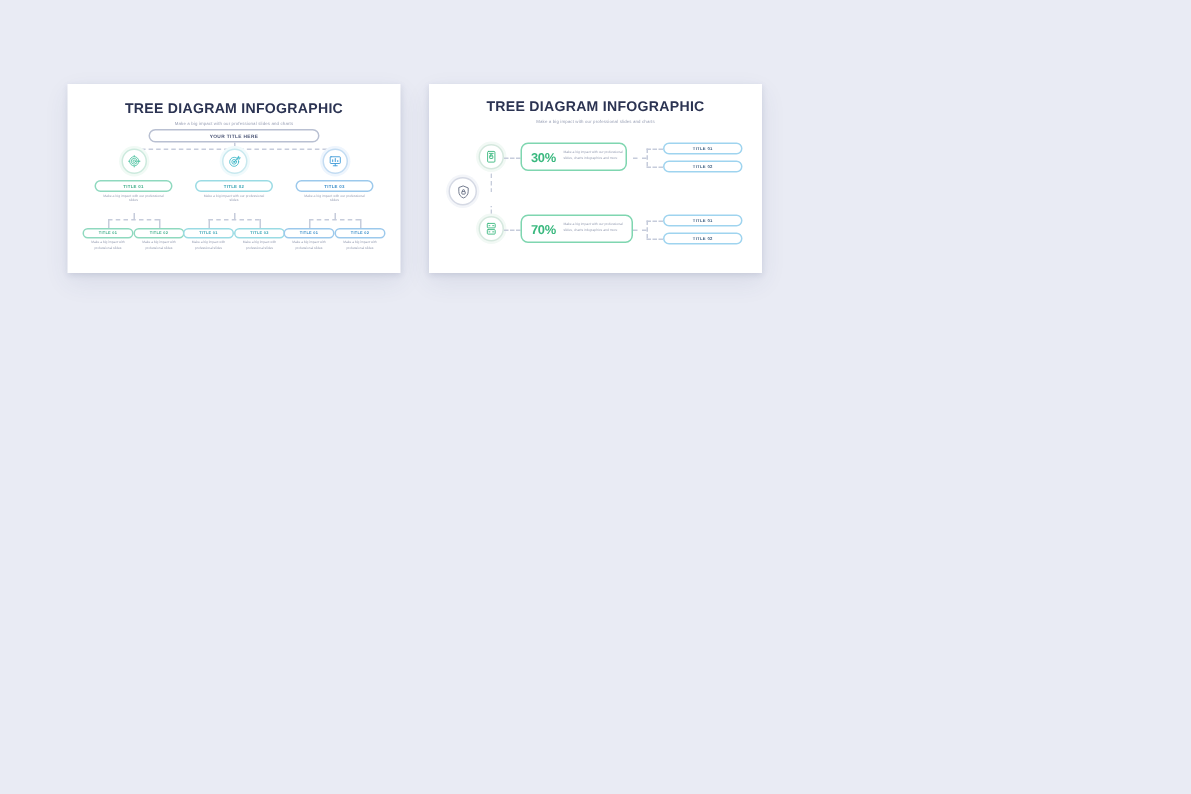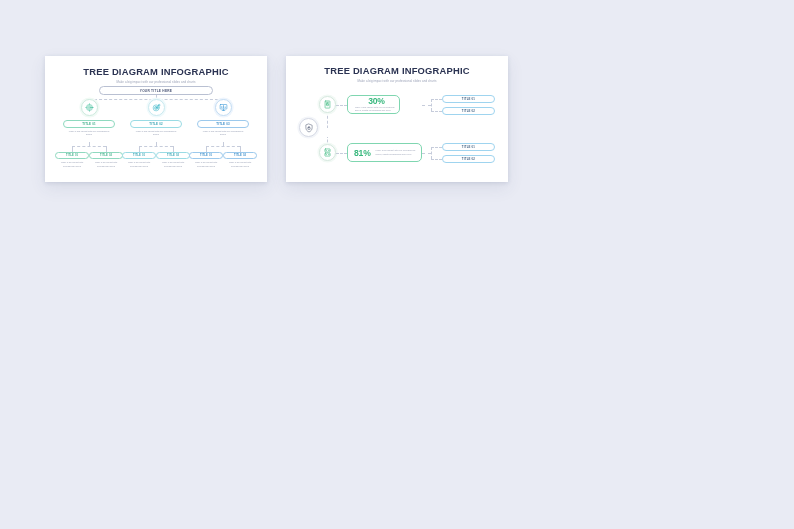--- a/index.html
+++ b/index.html
@@ -144,21 +144,21 @@
 
   .s2-stat-box {
     position: absolute;
     border: 0.8px solid #7fd6b0;
     border-radius: 5px;
     background: #ffffff;
     display: flex;
     align-items: center;
     box-sizing: border-box;
   }
-  #s2-stat-top { left: 61px; top: 39px;  width: 53px; height: 19px; flex-direction: column; }
+  #s2-stat-top { left: 61px; top: 39px;  width: 71px; height: 19px; }
   #s2-stat-bot { left: 61px; top: 87px;  width: 75px; height: 19px; }
 
   .s2-pct {
     color: #39b87e;
     font-weight: bold;
     font-size: 8.6px;
     margin-left: 6px;
     letter-spacing: -0.2px;
   }
   .s2-stat-desc {
@@ -341,21 +341,21 @@
 
   <div class="dash-h" style="left:50px; top:48.5px; width:11px;"></div>
   <div class="dash-h" style="left:50px; top:96.5px; width:11px;"></div>
 
   <div class="s2-stat-box" id="s2-stat-top">
     <div class="s2-pct">30%</div>
     <div class="s2-stat-desc">Make a big impact with our professional slides, charts infographics and more</div>
   </div>
 
   <div class="s2-stat-box" id="s2-stat-bot">
-    <div class="s2-pct">81%</div>
+    <div class="s2-pct">70%</div>
     <div class="s2-stat-desc">Make a big impact with our professional slides, charts infographics and more</div>
   </div>
 
   <div class="dash-h" style="left:136px; top:48.5px; width:9px;"></div>
   <div class="dash-v" style="left:145px; top:42.5px; height:12px;"></div>
   <div class="dash-h" style="left:145px; top:42.8px; width:11px;"></div>
   <div class="dash-h" style="left:145px; top:54.8px; width:11px;"></div>
 
   <div class="dash-h" style="left:136px; top:96.5px; width:9px;"></div>
   <div class="dash-v" style="left:145px; top:90.5px; height:12px;"></div>

